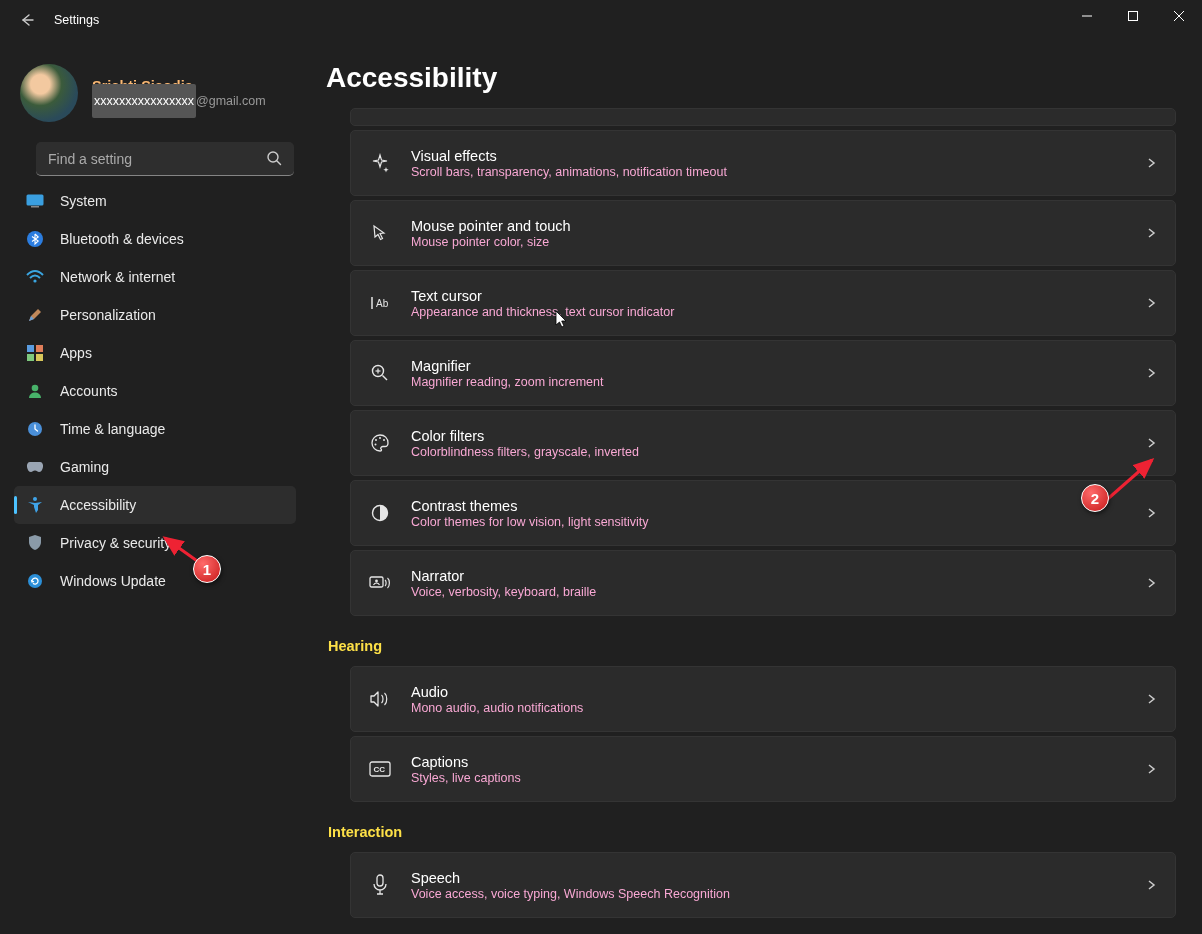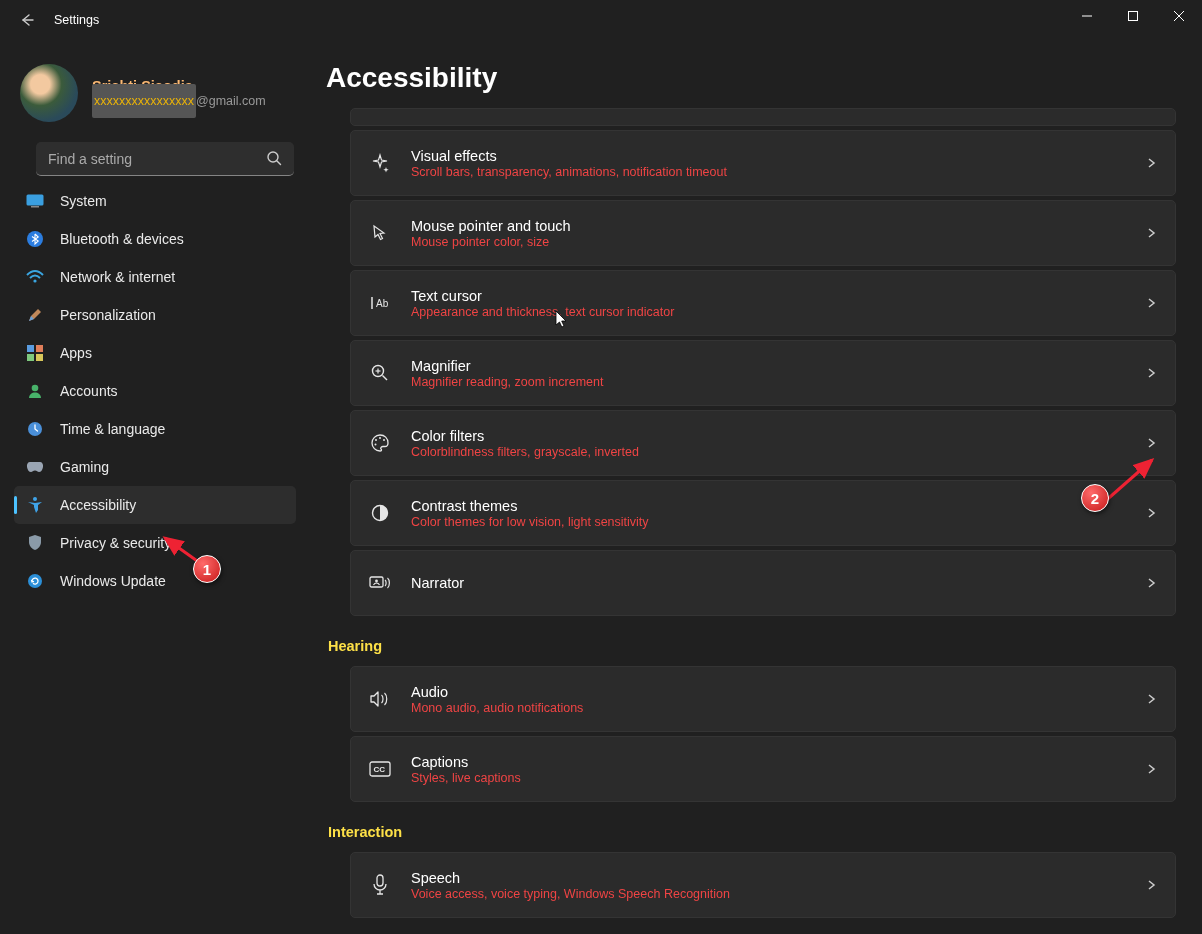--- a/index.html
+++ b/index.html
@@ -13,21 +13,21 @@
   .window-controls div { width: 46px; height: 32px; display: flex; align-items: center; justify-content: center; color: #fff; cursor: pointer; }
 
   .body-row { display: flex; height: calc(100% - 40px); }
 
   
   .sidebar { width: 310px; padding: 18px 14px 0 14px; }
   .user { display: flex; align-items: center; gap: 14px; padding: 6px 6px 20px 6px; }
   .avatar { width: 58px; height: 58px; border-radius: 50%; background: radial-gradient(circle at 35% 35%, #f3c9a0 18%, #3b5b3b 40%, #2a4a5a 70%); flex-shrink: 0; }
   .user-name { font-size: 14.5px; font-weight: 600; color: #fdba74; }
   .user-email { font-size: 12.5px; color: #999; }
-  .user-email .blur { background: #555; color: #eab308; padding: 10px 2px; border-radius: 2px; filter: blur(0.4px); }
+  .user-email .blur { background: #555; color: #ffffff; padding: 10px 2px; border-radius: 2px; filter: blur(0.4px); }
 
   .search-wrap { position: relative; margin: 0 2px 6px 2px; padding-left: 20px; }
   .search { width: 100%; height: 34px; border: none; border-radius: 5px; background: #2e2e2e; color: #ccc; padding: 0 40px 0 12px; font-size: 14px; outline: none; border-bottom: 1px solid #858585; }
   .search::placeholder { color: #aaa; }
   .search-icon { position: absolute; right: 12px; top: 8px; color: #ccc; }
 
   .nav { list-style: none; }
   .nav li { display: flex; align-items: center; gap: 16px; height: 38px; padding: 0 12px; border-radius: 5px; font-size: 14px; color: #eaeaea; cursor: pointer; position: relative; }
   .nav li.active { background: #2d2d2d; }
   .nav li.active::before { content: ""; position: absolute; left: 0; top: 10px; bottom: 10px; width: 3px; background: #4cc2ff; border-radius: 2px; }
@@ -36,21 +36,21 @@
   
   .main { flex: 1; padding: 22px 26px 0 16px; overflow: hidden; }
   .page-title { font-size: 28px; font-weight: 600; margin-bottom: 14px; }
   .settings-list { display: flex; flex-direction: column; gap: 4px; height: calc(100% - 60px); overflow: hidden; }
 
   .card { background: #2b2b2b; border: 1px solid #343434; border-radius: 5px; display: flex; align-items: center; padding: 14px 18px; cursor: pointer; min-height: 66px; margin-left: 24px; }
   .card.stub { min-height: 18px; padding: 8px 18px; }
   .card .cic { width: 22px; height: 22px; display: flex; align-items: center; justify-content: center; color: #e8e8e8; flex-shrink: 0; }
   .card .ctext { margin-left: 20px; flex: 1; }
   .card .ct { font-size: 14.5px; color: #fff; }
-  .card .cd { font-size: 12.5px; color: #ef4444; margin-top: 1px; }
+  .card .cd { font-size: 12.5px; color: #f9a8d4; margin-top: 1px; }
   .chev { color: #ccc; }
 
   .section-label { font-size: 14.5px; font-weight: 600; color: #fde047; margin: 18px 2px 8px 2px; }
 
   
   .badge { position: absolute; width: 28px; height: 28px; border-radius: 50%; background: radial-gradient(circle at 35% 30%, #ff6a6a, #c61818); border: 1px solid #fff; color: #fff; font-weight: 700; font-size: 15px; display: flex; align-items: center; justify-content: center; box-shadow: 1px 2px 4px rgba(0,0,0,.5); z-index: 50; }
   .arrow { position: absolute; z-index: 49; pointer-events: none; }
 
   .cursor { position: absolute; left: 555px; top: 310px; z-index: 60; pointer-events: none; }
 
@@ -336,20 +336,21 @@
         <span class="cic">
             <svg width="22" height="18" viewBox="0 0 22 18">
               <rect x="1" y="3" width="13" height="10" rx="1.5" stroke="#e6e6e6" stroke-width="1.3" fill="none"></rect>
               <path d="M16 6c1.5 1 1.5 5 0 6M18.5 4c2.5 2 2.5 8 0 10" stroke="#e6e6e6" stroke-width="1.2" fill="none"></path>
               <circle cx="7.5" cy="7" r="1.4" fill="#e6e6e6"></circle>
               <path d="M4.5 11c.6-1.3 1.8-2 3-2s2.4.7 3 2" stroke="#e6e6e6" stroke-width="1.1" fill="none"></path>
             </svg>
           </span>
         <div class="ctext">
             <div class="ct">Narrator</div>
+            <div class="cd">Voice, verbosity, keyboard, braille</div>
           </div>
         <span class="chev">
             <svg width="12" height="12">
               <path d="M4 2l5 4-5 4" stroke="#ccc" stroke-width="1.5" fill="none"></path>
             </svg>
           </span>
       </div>
 
       <div class="section-label">Hearing</div>
 

